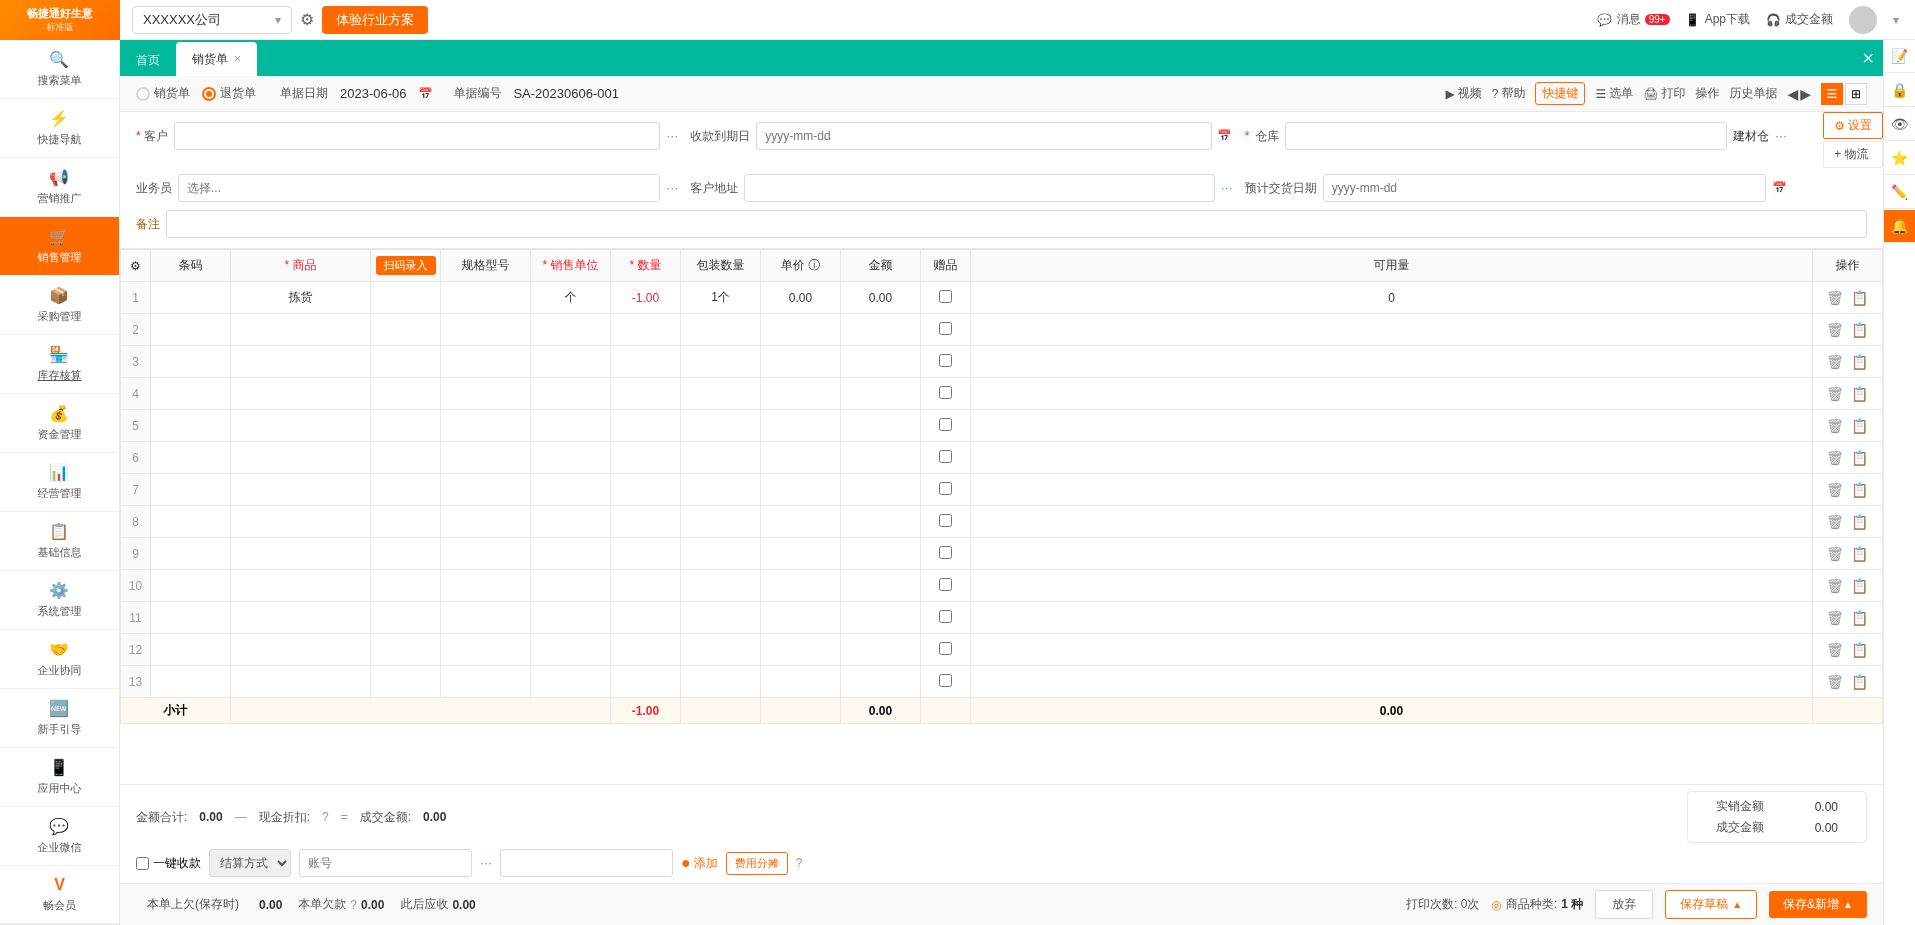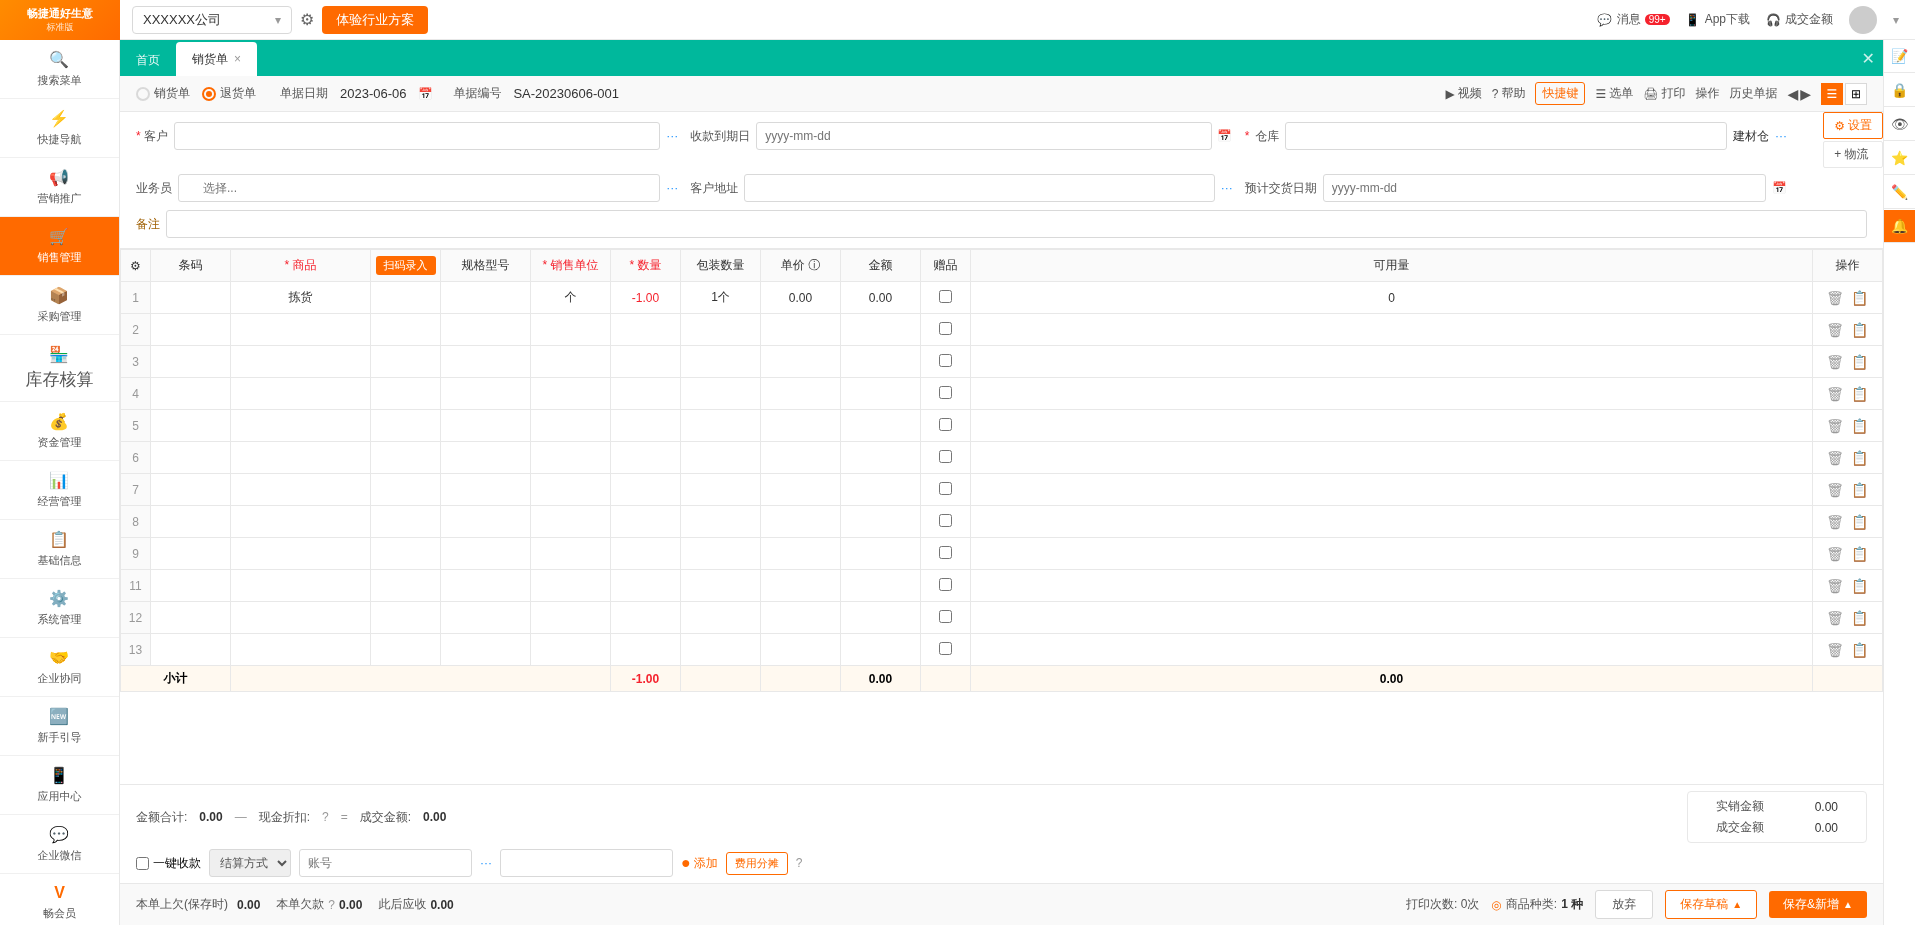--- a/index.html
+++ b/index.html
@@ -74,21 +74,21 @@
     <div style="display:flex; flex-direction:column; align-items:center; padding:10px 4px; cursor:pointer; background:#ff6a00; color:#fff; border-bottom:1px solid #f0f0f0; gap:4px;">
       <span style="font-size:16px;">🛒</span>
       <span style="font-size:11px;">销售管理</span>
     </div>
     <div style="display:flex; flex-direction:column; align-items:center; padding:10px 4px; cursor:pointer; color:#555; border-bottom:1px solid #f0f0f0; gap:4px;">
       <span style="font-size:16px;">📦</span>
       <span style="font-size:11px;">采购管理</span>
     </div>
     <div style="display:flex; flex-direction:column; align-items:center; padding:10px 4px; cursor:pointer; color:#555; border-bottom:1px solid #f0f0f0; gap:4px;">
       <span style="font-size:16px;">🏪</span>
-      <span style="font-size:17px;">库存核算</span>
+      <span style="font-size:11px;text-decoration:underline;">库存核算</span>
     </div>
     <div style="display:flex; flex-direction:column; align-items:center; padding:10px 4px; cursor:pointer; color:#555; border-bottom:1px solid #f0f0f0; gap:4px;">
       <span style="font-size:16px;">💰</span>
       <span style="font-size:11px;">资金管理</span>
     </div>
     <div style="display:flex; flex-direction:column; align-items:center; padding:10px 4px; cursor:pointer; color:#555; border-bottom:1px solid #f0f0f0; gap:4px;">
       <span style="font-size:16px;">📊</span>
       <span style="font-size:11px;">经营管理</span>
     </div>
     <div style="display:flex; flex-direction:column; align-items:center; padding:10px 4px; cursor:pointer; color:#555; border-bottom:1px solid #f0f0f0; gap:4px;">
@@ -221,21 +221,21 @@
             <span style="color:#555; white-space:nowrap;">仓库</span>
           <input type="text" value="" placeholder="" style="flex: 1 1 0%; height: 28px; border: 1px solid rgb(217, 217, 217); border-radius: 3px; padding: 0px 8px;">
           <span style="color:#333;">建材仓</span>
           <span style="color:#1890ff; cursor:pointer;">···</span>
         </div>
       </div>
 
       <div style="display:flex; align-items:center; gap:12px; margin-bottom:8px; padding-right:80px;">
         <div style="display:flex; align-items:center; gap:6px; flex:1;">
           <span style="color:#555; white-space:nowrap;">业务员</span>
-          <input type="text" placeholder="选择..." style="flex: 1 1 0%; height: 28px; border: 1px solid rgb(217, 217, 217); border-radius: 3px; padding: 0px 24px; color: #4c1d95;">
+          <input type="text" placeholder="选择..." style="flex: 1 1 0%; height: 28px; border: 1px solid rgb(217, 217, 217); border-radius: 3px; padding: 0px 8px; color: #4c1d95;">
           <span style="color:#1890ff; cursor:pointer;">···</span>
         </div>
         <div style="display:flex; align-items:center; gap:6px; flex:1;">
           <span style="color:#555; white-space:nowrap;">客户地址</span>
           <input type="text" style="flex: 1 1 0%; height: 28px; border: 1px solid rgb(217, 217, 217); border-radius: 3px; padding: 0px 8px;">
           <span style="color:#1890ff; cursor:pointer;">···</span>
         </div>
         <div style="display:flex; align-items:center; gap:6px; flex:1;">
           <span style="color:#555; white-space:nowrap;">预计交货日期</span>
           <input type="text" placeholder="yyyy-mm-dd" style="flex: 1 1 0%; height: 28px; border: 1px solid rgb(217, 217, 217); border-radius: 3px; padding: 0px 8px; color: rgb(187, 187, 187);">
@@ -460,20 +460,40 @@
     <td style="border:1px solid #e8e8e8; padding:4px 6px; text-align:center; height:32px;">
       <input type="checkbox" style="">
     </td>
     <td style="border:1px solid #e8e8e8; padding:4px 6px; text-align:center; height:32px;"></td>
     <td style="border:1px solid #e8e8e8; padding:4px 6px; text-align:center; height:32px;">
       <span style="cursor:pointer; color:#999; font-size:14px; margin:0 2px;">🗑</span>
       <span style="cursor:pointer; color:#999; font-size:14px; margin:0 2px;">📋</span>
     </td>
   </tr>
             <tr>
+    <td style="border:1px solid #e8e8e8; padding:4px 6px; text-align:center; color:#999; background:#fafafa; height:32px;">10</td>
+    <td style="border:1px solid #e8e8e8; padding:4px 6px; height:32px;"></td>
+    <td style="border:1px solid #e8e8e8; padding:4px 6px; height:32px; color:#333;"></td>
+    <td style="border:1px solid #e8e8e8; padding:4px 6px; height:32px;"></td>
+    <td style="border:1px solid #e8e8e8; padding:4px 6px; height:32px;"></td>
+    <td style="border:1px solid #e8e8e8; padding:4px 6px; text-align:center; height:32px;"></td>
+    <td style="border:1px solid #e8e8e8; padding:4px 6px; text-align:center; color:#333; height:32px;"></td>
+    <td style="border:1px solid #e8e8e8; padding:4px 6px; text-align:center; height:32px;"></td>
+    <td style="border:1px solid #e8e8e8; padding:4px 6px; text-align:center; height:32px;"></td>
+    <td style="border:1px solid #e8e8e8; padding:4px 6px; text-align:center; height:32px;"></td>
+    <td style="border:1px solid #e8e8e8; padding:4px 6px; text-align:center; height:32px;">
+      <input type="checkbox" style="">
+    </td>
+    <td style="border:1px solid #e8e8e8; padding:4px 6px; text-align:center; height:32px;"></td>
+    <td style="border:1px solid #e8e8e8; padding:4px 6px; text-align:center; height:32px;">
+      <span style="cursor:pointer; color:#999; font-size:14px; margin:0 2px;">🗑</span>
+      <span style="cursor:pointer; color:#999; font-size:14px; margin:0 2px;">📋</span>
+    </td>
+  </tr>
+            <tr>
     <td style="border:1px solid #e8e8e8; padding:4px 6px; text-align:center; color:#999; background:#fafafa; height:32px;">11</td>
     <td style="border:1px solid #e8e8e8; padding:4px 6px; height:32px;"></td>
     <td style="border:1px solid #e8e8e8; padding:4px 6px; height:32px; color:#333;"></td>
     <td style="border:1px solid #e8e8e8; padding:4px 6px; height:32px;"></td>
     <td style="border:1px solid #e8e8e8; padding:4px 6px; height:32px;"></td>
     <td style="border:1px solid #e8e8e8; padding:4px 6px; text-align:center; height:32px;"></td>
     <td style="border:1px solid #e8e8e8; padding:4px 6px; text-align:center; color:#333; height:32px;"></td>
     <td style="border:1px solid #e8e8e8; padding:4px 6px; text-align:center; height:32px;"></td>
     <td style="border:1px solid #e8e8e8; padding:4px 6px; text-align:center; height:32px;"></td>
     <td style="border:1px solid #e8e8e8; padding:4px 6px; text-align:center; height:32px;"></td>
@@ -579,21 +599,21 @@
         <div style="display:flex; align-items:center; gap:3px; cursor:pointer; color:#ff6a00;">
           <span style="font-size:16px;">●</span>
           <span>添加</span>
         </div>
         <button style="border:1px solid #ff6a00; color:#ff6a00; background:#fff; border-radius:3px; padding:3px 8px; cursor:pointer; font-size:11px;">费用分摊</button>
         <span style="color:#999; cursor:pointer;">?</span>
       </div>
     </div>
 
     <div style="background:#f9f9f9; border-top:1px solid #e8e8e8; padding:6px 16px; display:flex; align-items:center; gap:16px;">
-      <div style="display:flex; align-items:center; gap:9px; color:#555;">
+      <div style="display:flex; align-items:center; gap:20px; color:#555;margin-left:11px;">
         <span>本单上欠(保存时)</span>
         <span style="color:#333; font-weight:bold;">0.00</span>
       </div>
       <div style="display:flex; align-items:center; gap:4px; color:#555;">
         <span>本单欠款</span>
         <span style="color:#999; cursor:pointer; font-size:12px;">?</span>
         <span style="color:#333; font-weight:bold;">0.00</span>
       </div>
       <div style="display:flex; align-items:center; gap:4px; color:#555;">
         <span>此后应收</span>

